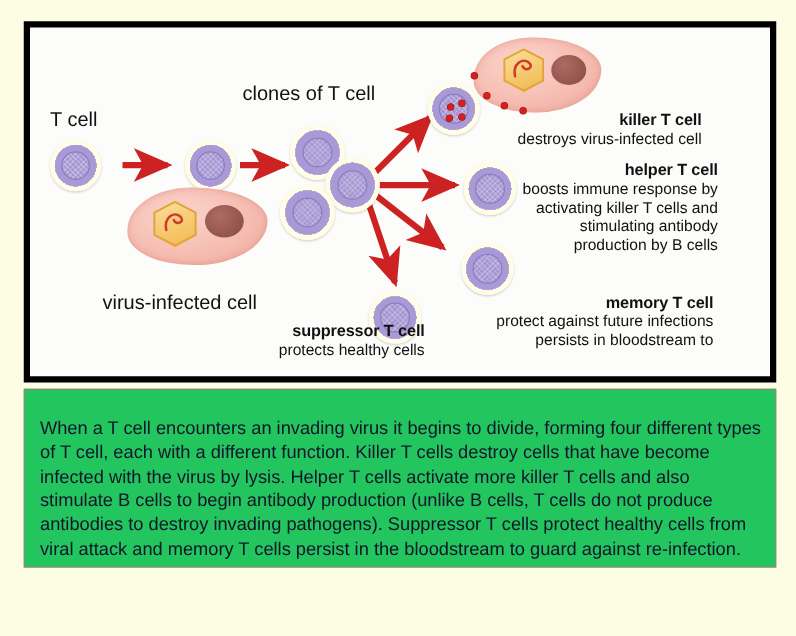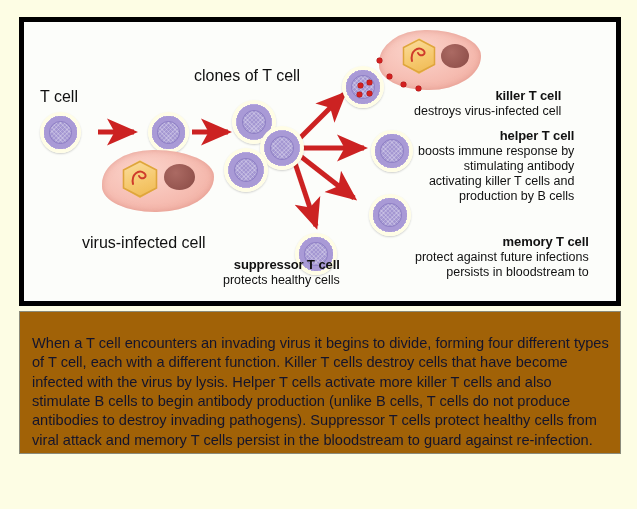--- a/index.html
+++ b/index.html
@@ -58,21 +58,21 @@
   
   .lbl{position:absolute;color:#111;line-height:1.16;white-space:nowrap;}
   .lbl.plain{font-size:16px;}
   .lblblock{position:absolute;color:#111;line-height:1.2;text-align:right;}
   .lblblock b{font-size:13px;font-weight:bold;display:block;letter-spacing:-.1px;}
   .lblblock span{font-size:12.5px;display:block;white-space:nowrap;}
 
   
   #caption-box{
     position:absolute;left:19px;top:311px;width:602px;height:143px;
-    background:#a16207;border:1.5px solid #8a8a7a;box-sizing:border-box;
+    background:#22c55e;border:1.5px solid #8a8a7a;box-sizing:border-box;
     padding:7px 10px 13px 12px;
   }
   #caption-text{font-size:14.6px;line-height:1.335;color:#14142c;
     font-family:"Liberation Sans", sans-serif;}
 </style>
 </head>
 <body style="background: rgb(253, 253, 228);">
 
 <div id="root">
 
@@ -161,29 +161,29 @@
         <b>killer T cell</b>
         <span>destroys virus-infected cell</span>
       </div>
 
       <div class="tcell" style="left:347px;top:108px;width:42px;height:42px;">
         <div class="nuc"></div>
       </div>
       <div class="lblblock" style="left:394px;top:106px;">
         <b>helper T cell</b>
         <span>boosts immune response by</span>
+        <span>activating killer T cells and</span>
         <span>stimulating antibody</span>
-        <span>activating killer T cells and</span>
         <span>production by B cells</span>
       </div>
 
       <div class="tcell" style="left:345px;top:172px;width:42px;height:42px;">
         <div class="nuc"></div>
       </div>
-      <div class="lblblock" style="left:391px;top:212px;">
+      <div class="lblblock" style="left:373px;top:212px;">
         <b>memory T cell</b>
         <span>protect against future infections</span>
         <span>persists in bloodstream to</span>
       </div>
 
       <div class="tcell" style="left:271px;top:211px;width:42px;height:42px;">
         <div class="nuc"></div>
       </div>
       <div class="lblblock" style="left:199px;top:235px;">
         <b>suppressor T cell</b>

